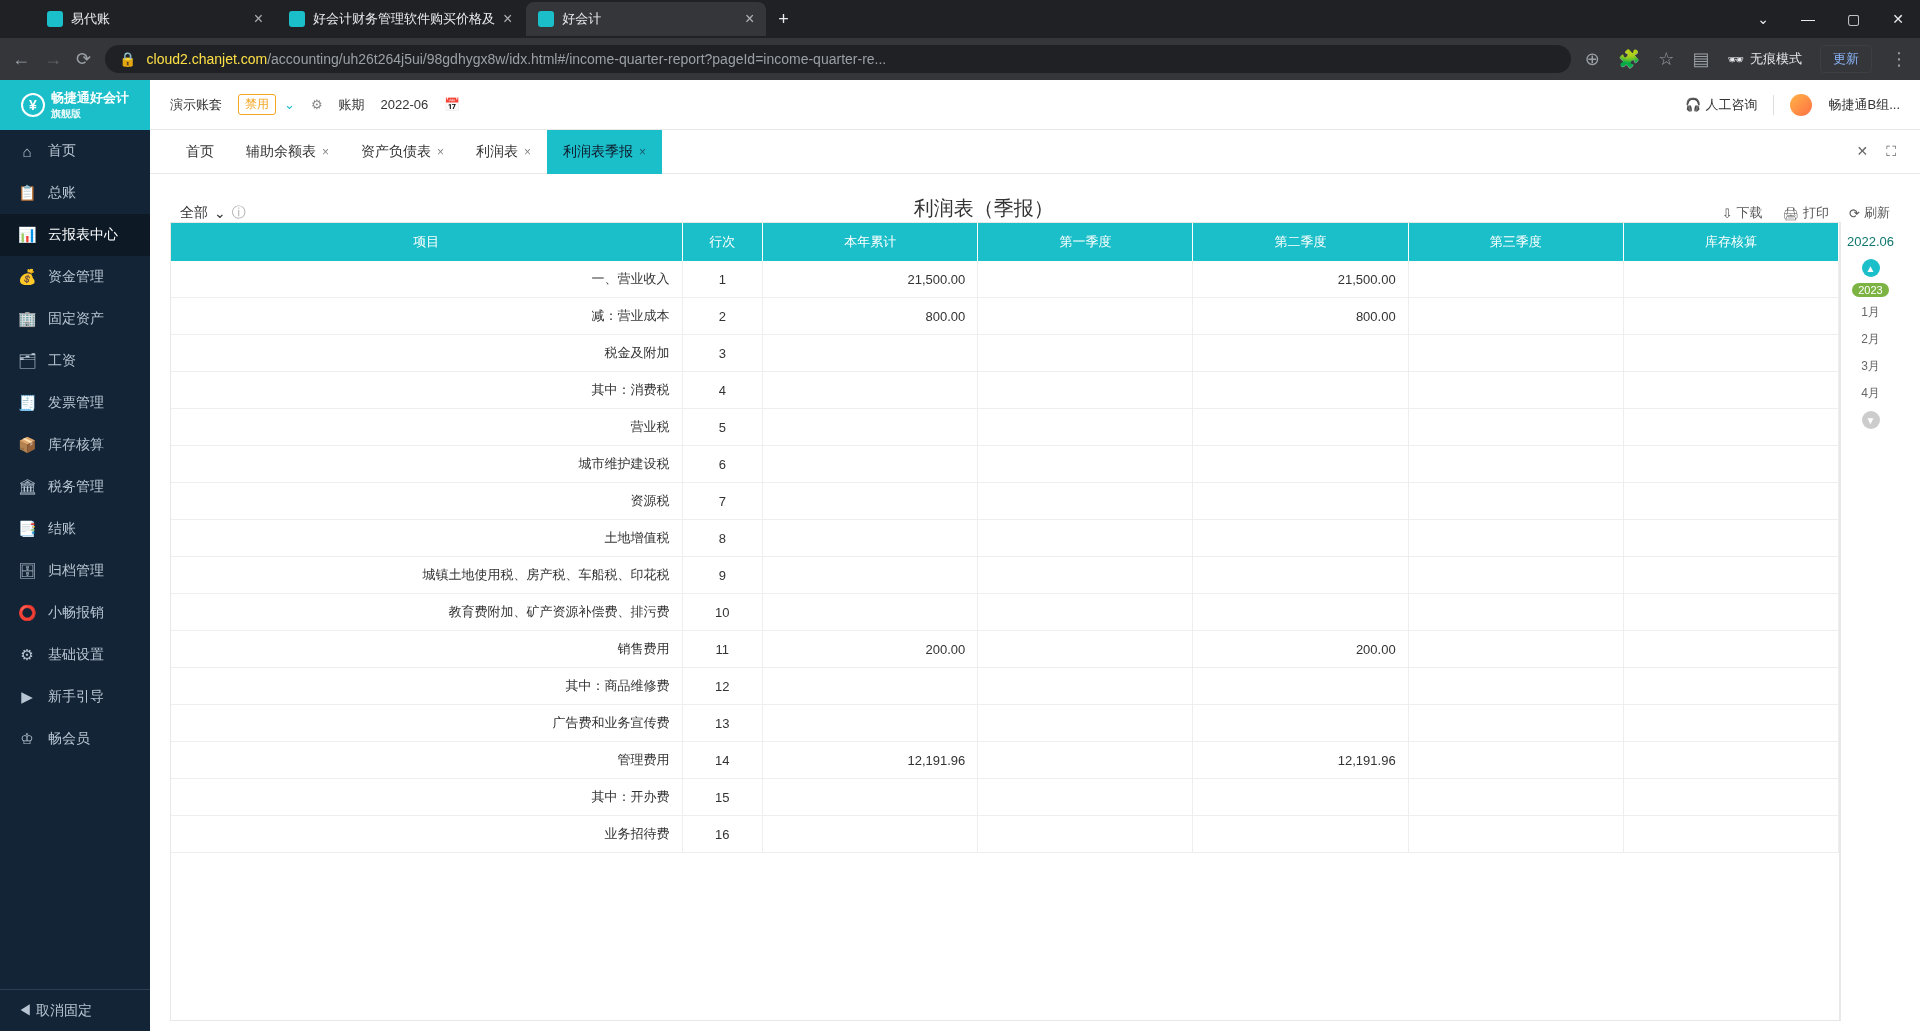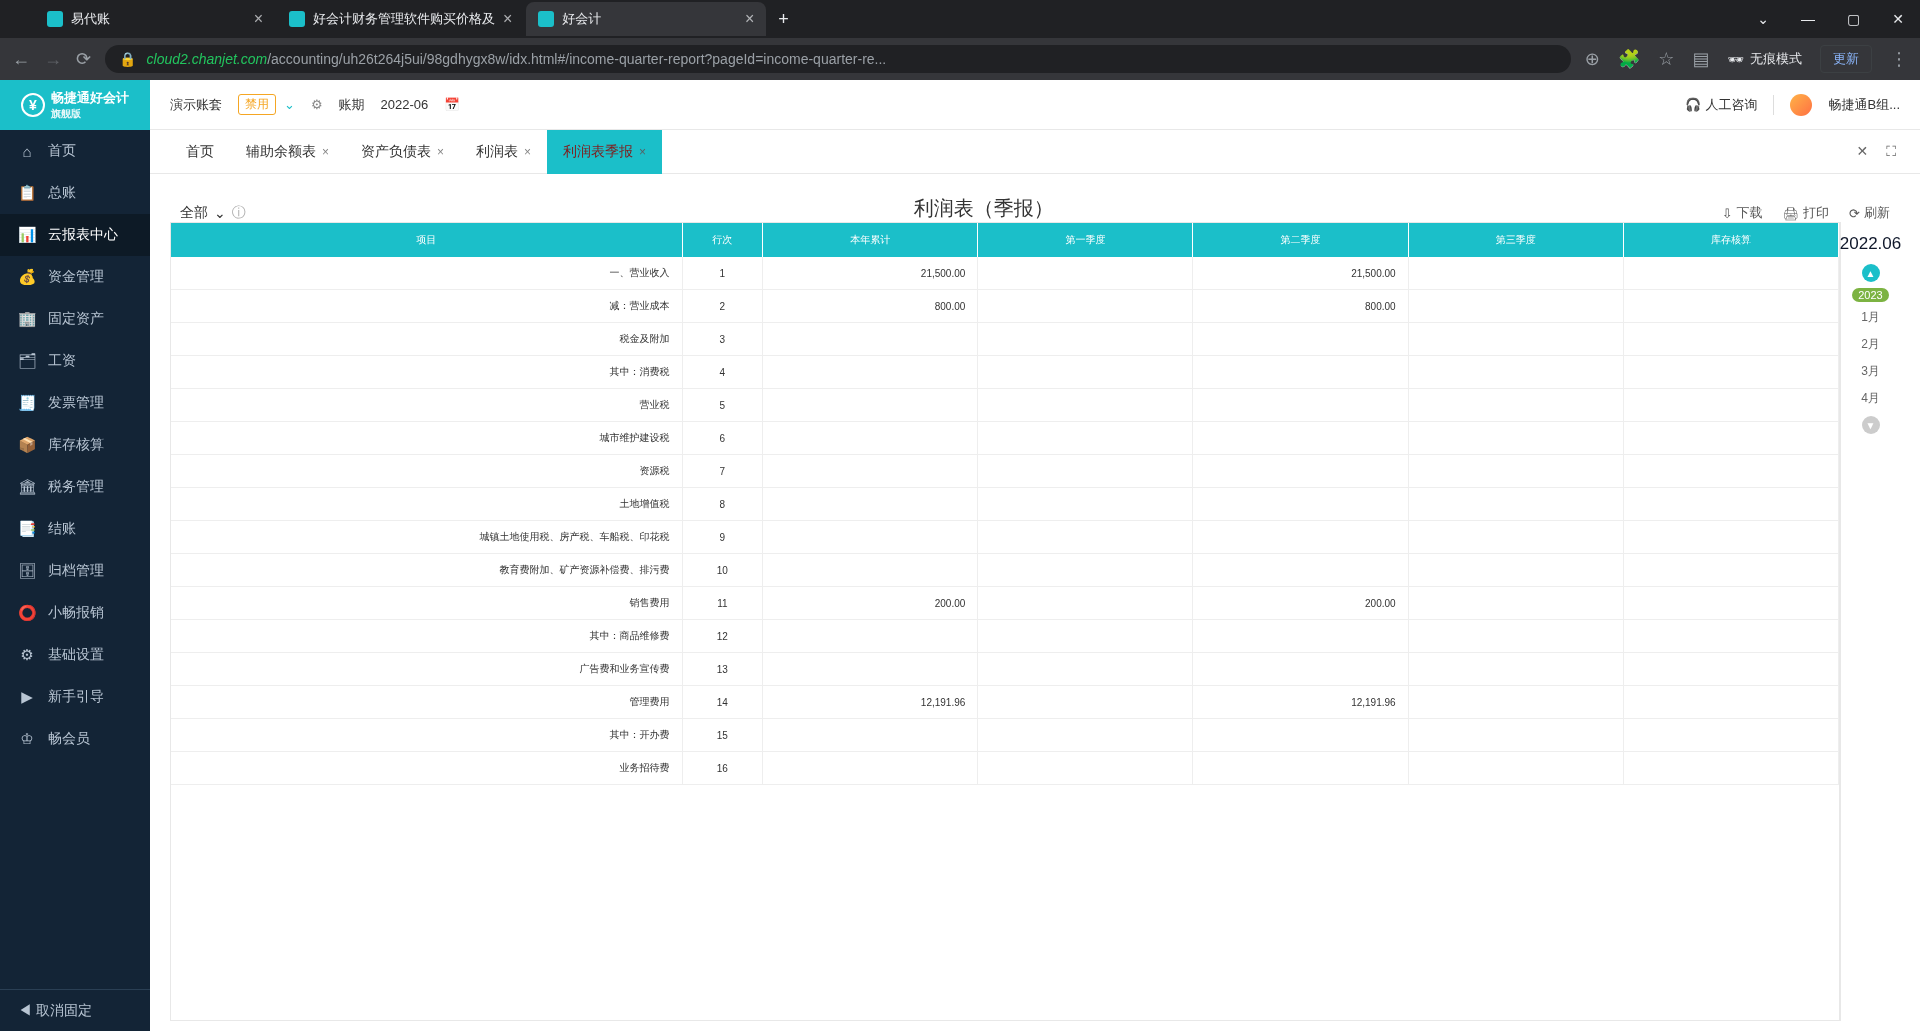--- a/index.html
+++ b/index.html
@@ -14,21 +14,21 @@
 .browser-tab .tab-title { flex: 1; white-space: nowrap; overflow: hidden; text-overflow: ellipsis; }
 .browser-tab .tab-close { margin-left: 8px; font-size: 16px; opacity: 0.7; }
 .new-tab-btn { color: #e8eaed; font-size: 18px; padding: 4px 10px; cursor: pointer; }
 .window-controls { margin-left: auto; display: flex; }
 .window-btn { padding: 8px 16px; cursor: pointer; font-size: 14px; }
 
 .toolbar-row { display: flex; align-items: center; height: 42px; padding: 0 12px; background: #35363a; gap: 14px; }
 .nav-icon { color: #9aa0a6; font-size: 18px; cursor: pointer; }
 .url-bar { flex: 1; display: flex; align-items: center; background: #202124; border-radius: 20px; padding: 6px 14px; font-size: 14px; color: #9aa0a6; }
 .url-bar .lock { margin-right: 10px; }
-.url-bar .host { color: #22c55e; font-style: italic; }
+.url-bar .host { color: #fde047; }
 .right-icons { display: flex; gap: 18px; align-items: center; }
 .incognito { display: flex; align-items: center; gap: 6px; font-size: 13px; }
 .update-btn { color: #8ab4f8; border: 1px solid #3c4043; border-radius: 4px; padding: 4px 12px; font-size: 13px; }
 
 
 .app { display: flex; height: calc(1031px - 80px); background: #fff; }
 
 
 .sidebar { width: 150px; background: #132436; color: #b8c5d3; display: flex; flex-direction: column; font-size: 14px; }
 .logo-area { height: 50px; background: #1bbfc9; color: #fff; display: flex; align-items: center; justify-content: center; font-size: 13px; font-weight: bold; }
@@ -43,47 +43,47 @@
 .top-header { height: 50px; background: #fff; border-bottom: 1px solid #e8e8e8; display: flex; align-items: center; padding: 0 20px; font-size: 13px; color: #333; gap: 16px; }
 .disabled-badge { color: #f5a623; border: 1px solid #f5a623; padding: 1px 6px; border-radius: 3px; font-size: 12px; }
 .dropdown-caret { color: #1bbfc9; margin-left: 4px; }
 .header-spacer { flex: 1; }
 .consult { display: flex; align-items: center; gap: 4px; cursor: pointer; }
 .avatar { width: 22px; height: 22px; border-radius: 50%; background: linear-gradient(135deg,#ffb347,#ff7043); }
 
 
 .tabs-row { height: 44px; background: #fff; border-bottom: 1px solid #e8e8e8; display: flex; align-items: center; padding: 0 20px; font-size: 14px; }
 .page-tab { padding: 0 16px; height: 44px; display: flex; align-items: center; cursor: pointer; color: #333; gap: 6px; }
-.page-tab.active { background: #1bbfc9; color: #7f1d1d; }
+.page-tab.active { background: #1bbfc9; color: #0f172a; }
 .page-tab .close-x { font-size: 12px; opacity: 0.6; }
 .tabs-right { margin-left: auto; display: flex; gap: 10px; color: #666; }
 .tabs-right span { cursor: pointer; padding: 4px; }
 
 
 .report-toolbar { height: 48px; display: flex; align-items: flex-end; padding: 0 30px; background: #fff; font-size: 14px; }
 .filter-all { display: flex; align-items: center; gap: 6px; color: #333; cursor: pointer; }
 .report-title { flex: 1; text-align: center; font-size: 20px; color: #333; }
 .tool-actions { display: flex; gap: 20px; color: #555; }
 .tool-actions .action { display: flex; align-items: center; gap: 4px; cursor: pointer; font-size: 13px; }
 
 
 .table-wrap { flex: 1; padding: 0 20px 10px 20px; display: flex; min-height: 0; }
 .table-container { flex: 1; overflow: auto; border: 1px solid #e8e8e8; position: relative; }
-table { width: 100%; border-collapse: collapse; font-size: 10px; }
+table { width: 100%; border-collapse: collapse; font-size: 13px; }
 thead th { background: #1bbfc9; color: #fff; font-weight: normal; padding: 10px 8px; border-right: 1px solid rgba(255,255,255,0.2); text-align: center; position: sticky; top: 0; }
 tbody td { padding: 9px 12px; border-bottom: 1px solid #eee; border-right: 1px solid #eee; color: #333; }
 tbody td.item-col { text-align: right; }
 tbody td.num-col { text-align: center; width: 60px; }
 tbody td.val-col { text-align: right; width: 160px; }
 .col-item { width: 380px; text-align: center; }
 .col-line { width: 60px; }
 
 
 .period-rail { width: 60px; background: #fff; border-left: 1px solid #e8e8e8; display: flex; flex-direction: column; align-items: center; padding-top: 6px; font-size: 12px; color: #666; }
-.period-label { font-size: 17px; color: #0f172a; padding: 6px 0; }
+.period-label { font-size: 13px; color: #0f766e; padding: 6px 0; }
 .period-scroll-btn { background: #1bbfc9; color: #fff; width: 18px; height: 18px; border-radius: 50%; display: flex; align-items: center; justify-content: center; margin: 4px 0; cursor: pointer; font-size: 10px; }
 .month-item { padding: 5px 0; cursor: pointer; width: 100%; text-align: center; }
 .month-item.active { background: #1bbfc9; color: #fff; border-radius: 10px; margin: 2px 10px; width: auto; padding: 3px 0; }
 .year-badge { background: #7cb342; color: #fff; border-radius: 10px; padding: 1px 6px; font-size: 11px; margin: 2px 0; }
 </style>
 </head>
 <body>
 
 <div class="browser-chrome">
   <div class="tab-strip">

